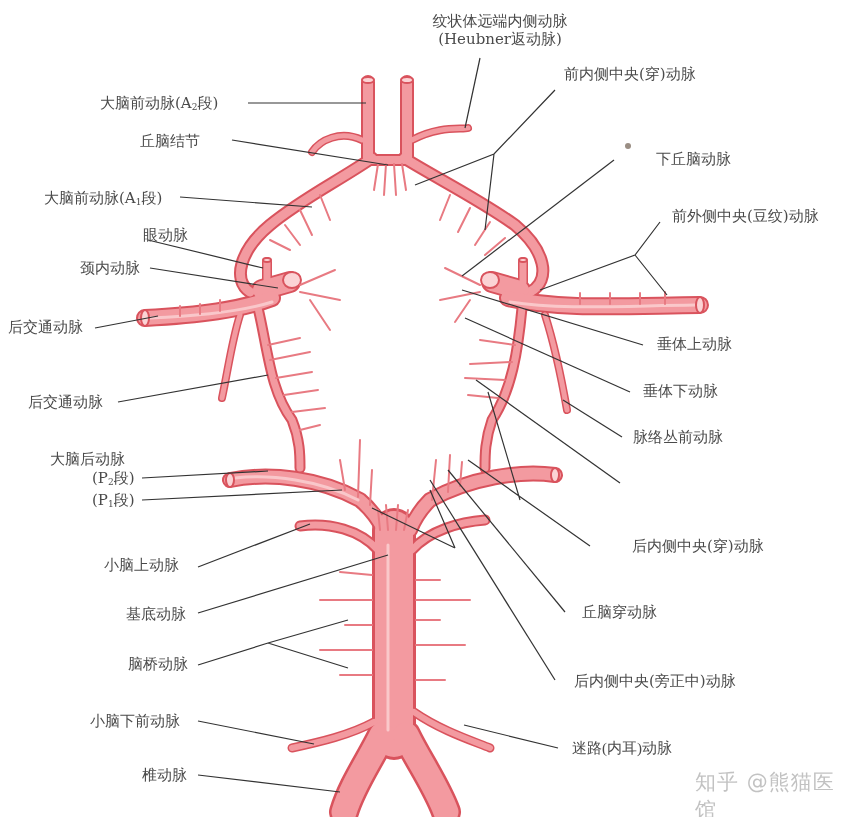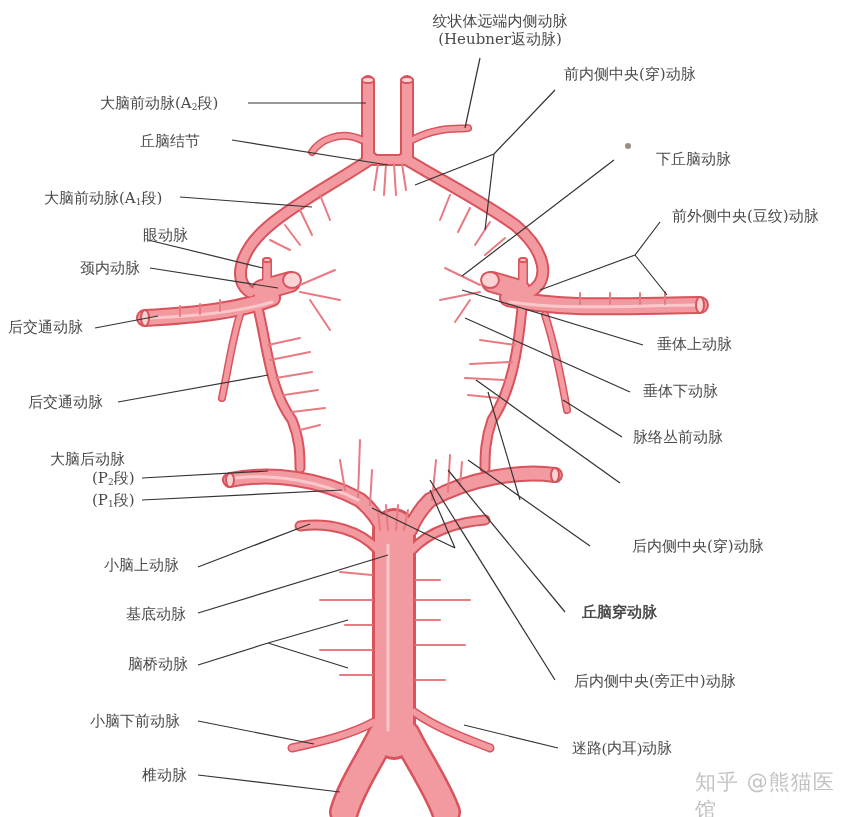--- a/index.html
+++ b/index.html
@@ -243,19 +243,19 @@
 <div class="lbl" style="left:128px;top:655px;">脑桥动脉</div>
 <div class="lbl" style="left:90px;top:712px;">小脑下前动脉</div>
 <div class="lbl" style="left:142px;top:766px;">椎动脉</div>
 
 <div class="lbl" style="left:620px;top:150px;margin-left:36px;">下丘脑动脉</div>
 <div class="lbl" style="left:672px;top:207px;">前外侧中央(豆纹)动脉</div>
 <div class="lbl" style="left:657px;top:335px;">垂体上动脉</div>
 <div class="lbl" style="left:643px;top:382px;">垂体下动脉</div>
 <div class="lbl" style="left:633px;top:428px;">脉络丛前动脉</div>
 <div class="lbl" style="left:632px;top:537px;">后内侧中央(穿)动脉</div>
-<div class="lbl" style="left:582px;top:603px;font-weight:bold;">丘脑穿动脉</div>
+<div class="lbl" style="left:582px;top:603px;">丘脑穿动脉</div>
 <div class="lbl" style="left:574px;top:672px;">后内侧中央(旁正中)动脉</div>
 <div class="lbl" style="left:572px;top:739px;font-family:Liberation Serif, serif;">迷路(内耳)动脉</div>
 
 <div class="wm">知乎 @熊猫医馆</div>
 
 </div>
 
 </body></html>

